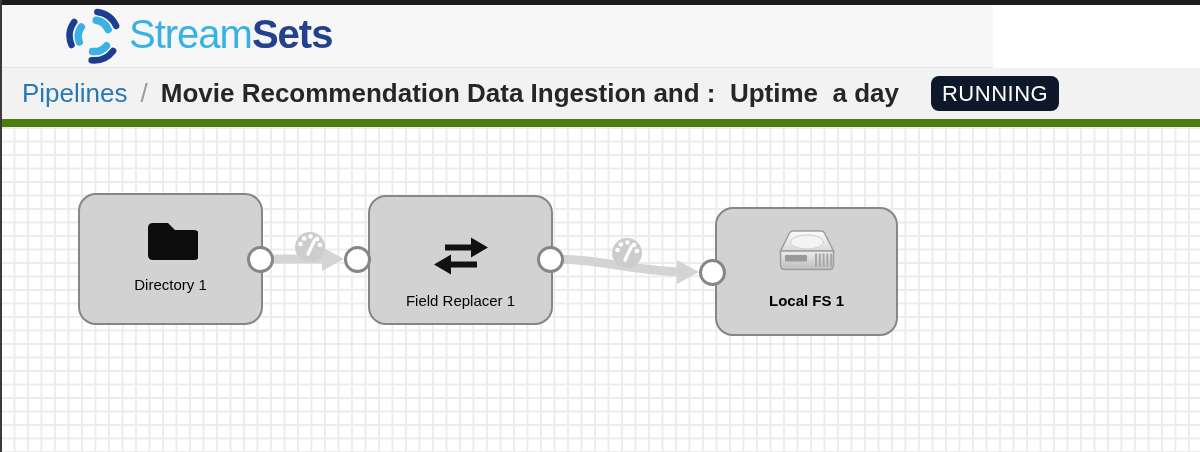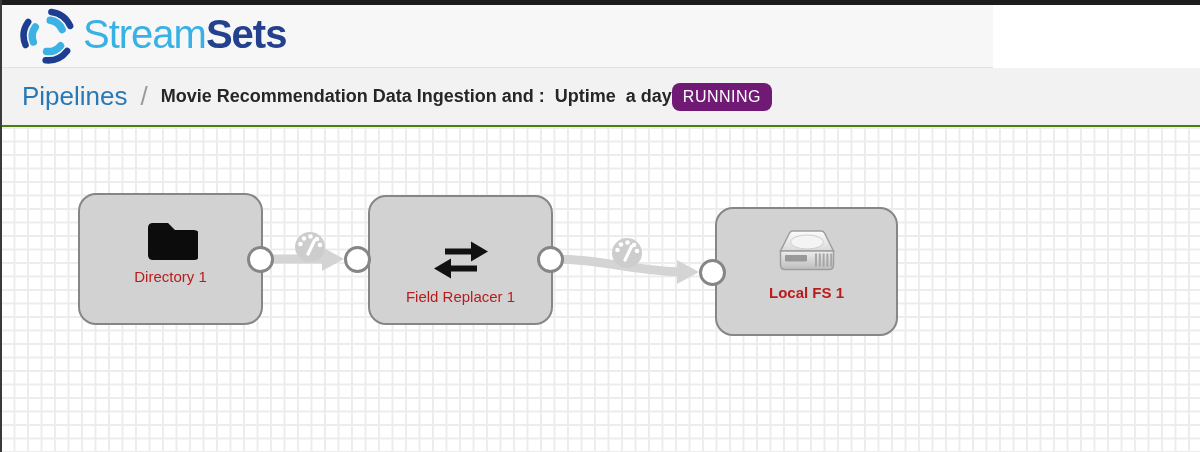--- a/index.html
+++ b/index.html
@@ -9,40 +9,40 @@
   #page { position: relative; width: 1200px; height: 452px; }
 
   
   .top-window-bar { position: absolute; top: 0; left: 0; width: 1200px; height: 5px; background: #1c1c1c; z-index: 10; }
   .left-window-edge { position: absolute; top: 0; left: 0; width: 2px; height: 452px; background: #3a3a3a; z-index: 11; }
 
   
   .app-header {
     position: absolute; top: 5px; left: 0; width: 993px; height: 63px;
     background: #f7f7f7; border-bottom: 1px solid #e2e2e2;
-    display: flex; align-items: center; padding-left: 20px; z-index: 5;
+    display: flex; align-items: center; padding-left: 66px; z-index: 5;
   }
   .logo { display: flex; align-items: center; gap: 7px; }
   .logo-mark { width: 56px; height: 56px; }
   .wordmark { font-size: 40px; letter-spacing: -1px; line-height: 1; padding-bottom: 4px; }
   .wordmark .light { color: #38b1e4; }
   .wordmark .dark { color: #24418e; font-weight: 600; }
 
   
   .breadcrumb-bar {
     position: absolute; top: 68px; left: 0; width: 1200px; height: 59px;
-    background: #f2f2f2; border-bottom: 2px solid #4d7c0f;
+    background: #f2f2f2; border-bottom: 8px solid #4d7c0f;
     display: flex; align-items: center; padding-left: 22px; z-index: 5;
   }
   .crumb-link { color: #2878b5; font-size: 26px; text-decoration: none; cursor: pointer; }
   .crumb-sep { color: #9a9a9a; font-size: 26px; margin: 0 13px; }
-  .crumb-title { color: #262626; font-size: 18px; font-weight: 700; white-space: pre; }
+  .crumb-title { color: #262626; font-size: 26px; font-weight: 700; white-space: pre; }
   .status-badge {
-    background: #701a75; color: #fff;
-    font-size: 16px; font-weight: 500; letter-spacing: 0.5px;
+    margin-left: 32px; background: #0f172a; color: #fff;
+    font-size: 22px; font-weight: 500; letter-spacing: 0.5px;
     padding: 4px 11px; border-radius: 8px; line-height: 1.25;
   }
 
   
   .canvas {
     position: absolute; top: 127px; left: 0; width: 1200px; height: 325px;
     background-color: #ffffff;
     background-image:
       linear-gradient(to right, #ececec 2px, transparent 2px),
       linear-gradient(to bottom, #ececec 2px, transparent 2px);
@@ -51,21 +51,21 @@
   svg.connections { position: absolute; top: 0; left: 0; width: 1200px; height: 452px; z-index: 1; pointer-events: none; }
 
   
   .stage {
     position: absolute; z-index: 2;
     background: #d2d2d2; border: 2.5px solid #868686; border-radius: 18px;
     display: flex; flex-direction: column; align-items: center;
     cursor: pointer;
   }
   .stage-icon { height: 48px; margin-top: 21px; display: flex; align-items: center; justify-content: center; }
-  .stage-label { margin-top: 4px; font-size: 15px; color: #b91c1c; }
+  .stage-label { margin-top: 12px; font-size: 15px; color: #000000; }
   #stage-directory    { left: 78px;  top: 193px; width: 185px; height: 132px; }
   #stage-fieldreplacer{ left: 368px; top: 195px; width: 185px; height: 130px; justify-content: center; }
   #stage-localfs      { left: 715px; top: 207px; width: 183px; height: 129px; font-weight: bold; }
   #stage-localfs .stage-icon { margin-top: 17px; height: 54px; }
 
   
   .port {
     position: absolute; z-index: 3; width: 27px; height: 27px;
     background: #fff; border: 3px solid #868686; border-radius: 50%;
     cursor: pointer;

